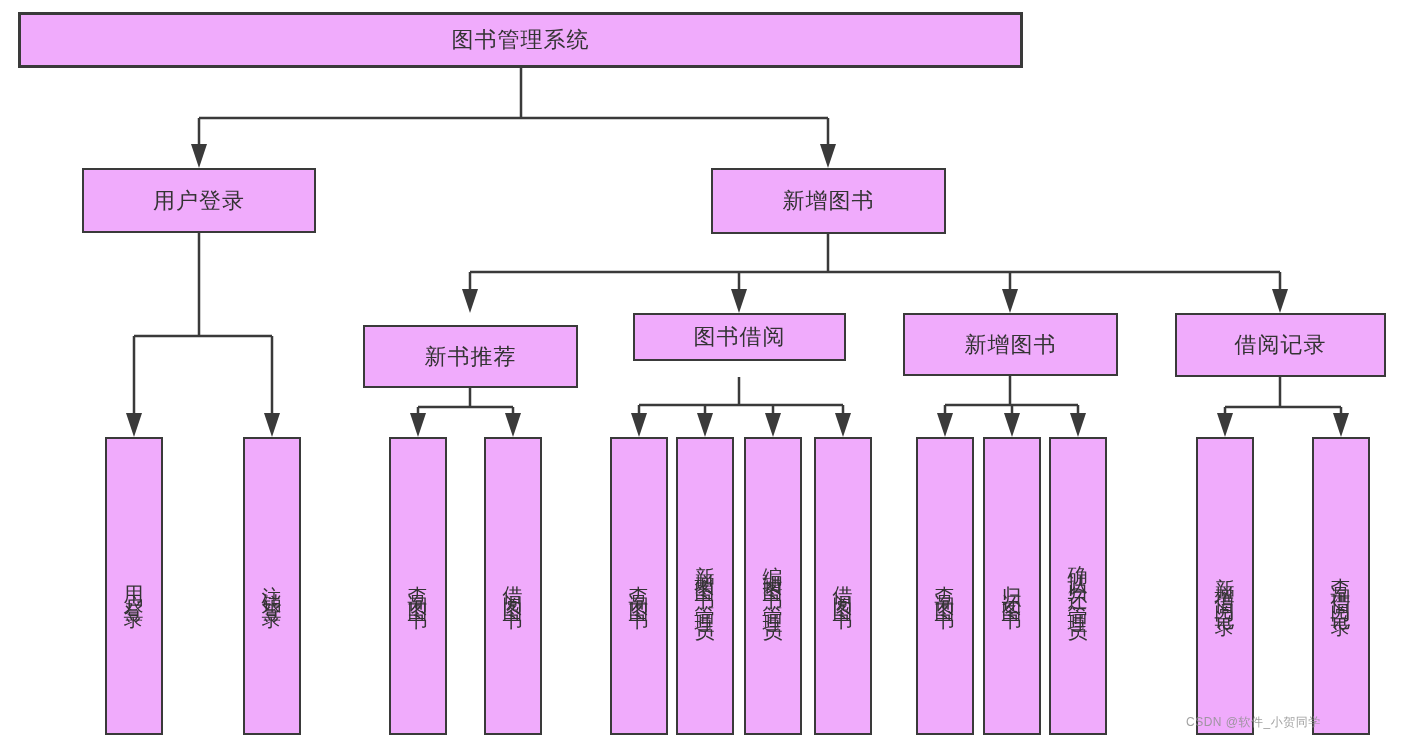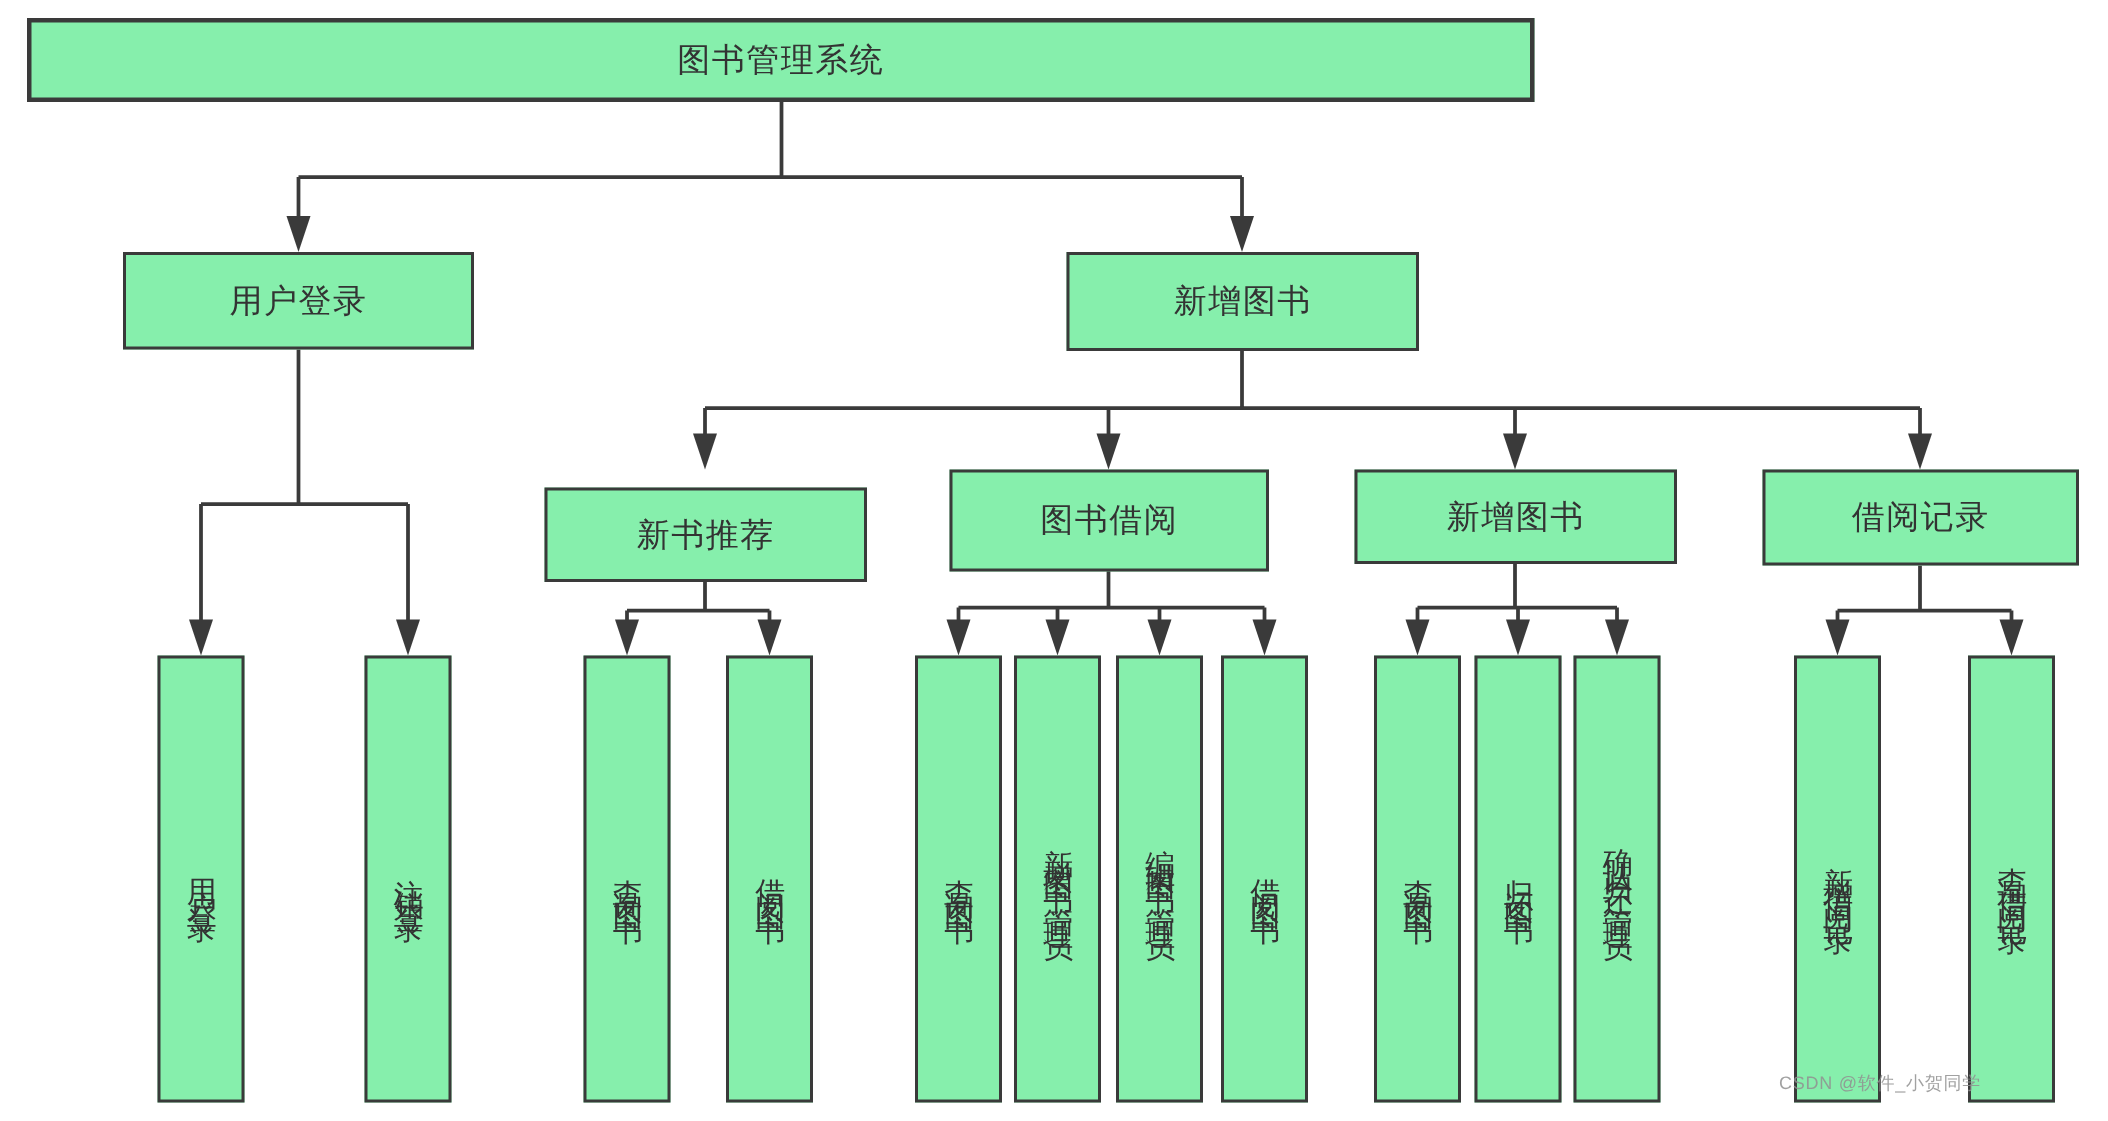--- a/index.html
+++ b/index.html
@@ -12,21 +12,21 @@
     overflow: hidden;
   }
   #connectors {
     position: absolute;
     left: 0; top: 0;
     pointer-events: none;
   }
   .box {
     position: absolute;
     box-sizing: border-box;
-    background: #86efac;
+    background: #f0abfc;
     border: 2px solid #3a3a3a;
     display: flex;
     align-items: center;
     justify-content: center;
     color: #333333;
   }
   .h-label { font-size: 22px; letter-spacing: 1px; white-space: nowrap; }
   .leaf .v-label {
     writing-mode: vertical-rl;
     text-orientation: mixed;
@@ -35,21 +35,21 @@
     letter-spacing: 8px;
     white-space: nowrap;
   }
   
   #node-root { left: 18px; top: 12px; width: 1005px; height: 56px; border-width: 3px; }
   
   #node-user-login { left: 82px;  top: 168px; width: 234px; height: 65px; }
   #node-book-mgmt  { left: 711px; top: 168px; width: 235px; height: 66px; }
   
   #node-new-books      { left: 363px;  top: 325px; width: 215px; height: 63px; }
-  #node-book-borrow    { left: 633px;  top: 313px; width: 213px; height: 68px; }
+  #node-book-borrow    { left: 633px;  top: 313px; width: 213px; height: 48px; }
   #node-current-borrow { left: 903px;  top: 313px; width: 215px; height: 63px; }
   #node-borrow-records { left: 1175px; top: 313px; width: 211px; height: 64px; }
   
   .leaf { top: 437px; width: 58px; height: 298px; }
   #leaf-u1 { left: 105px; }
   #leaf-u2 { left: 243px; }
   #leaf-n1 { left: 389px; }
   #leaf-n2 { left: 484px; }
   #leaf-b1 { left: 610px; }
   #leaf-b2 { left: 676px; }

